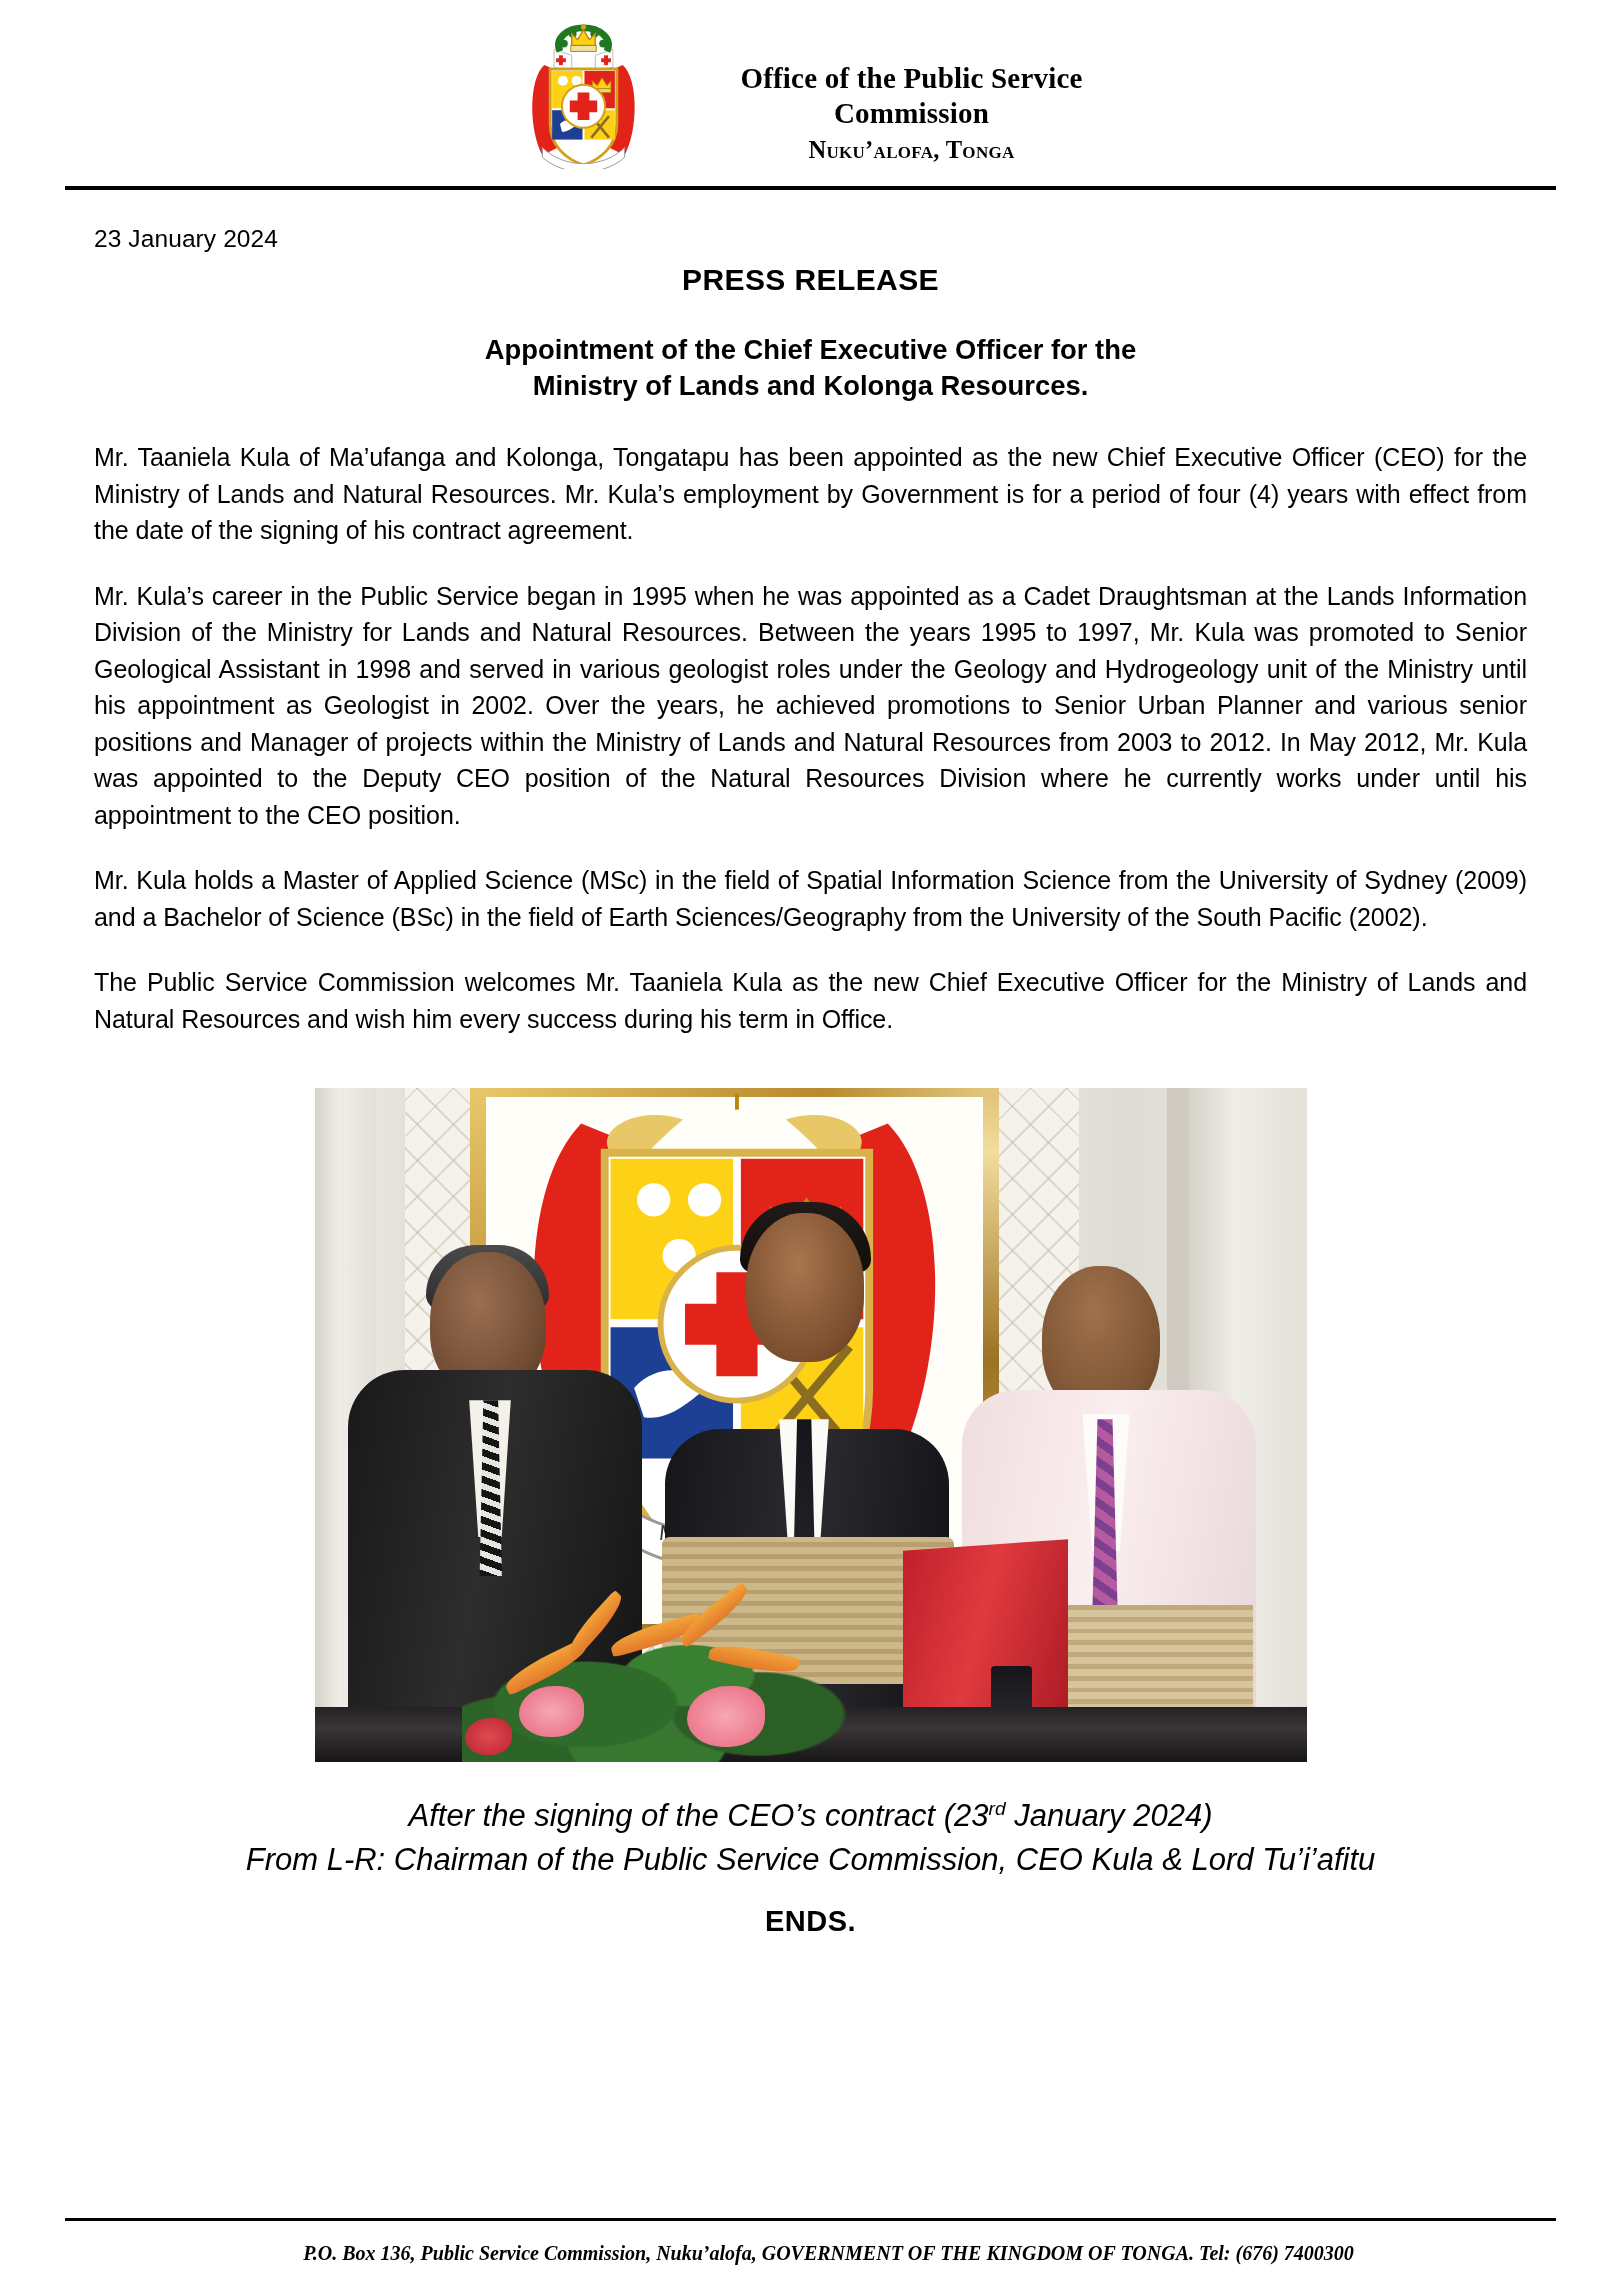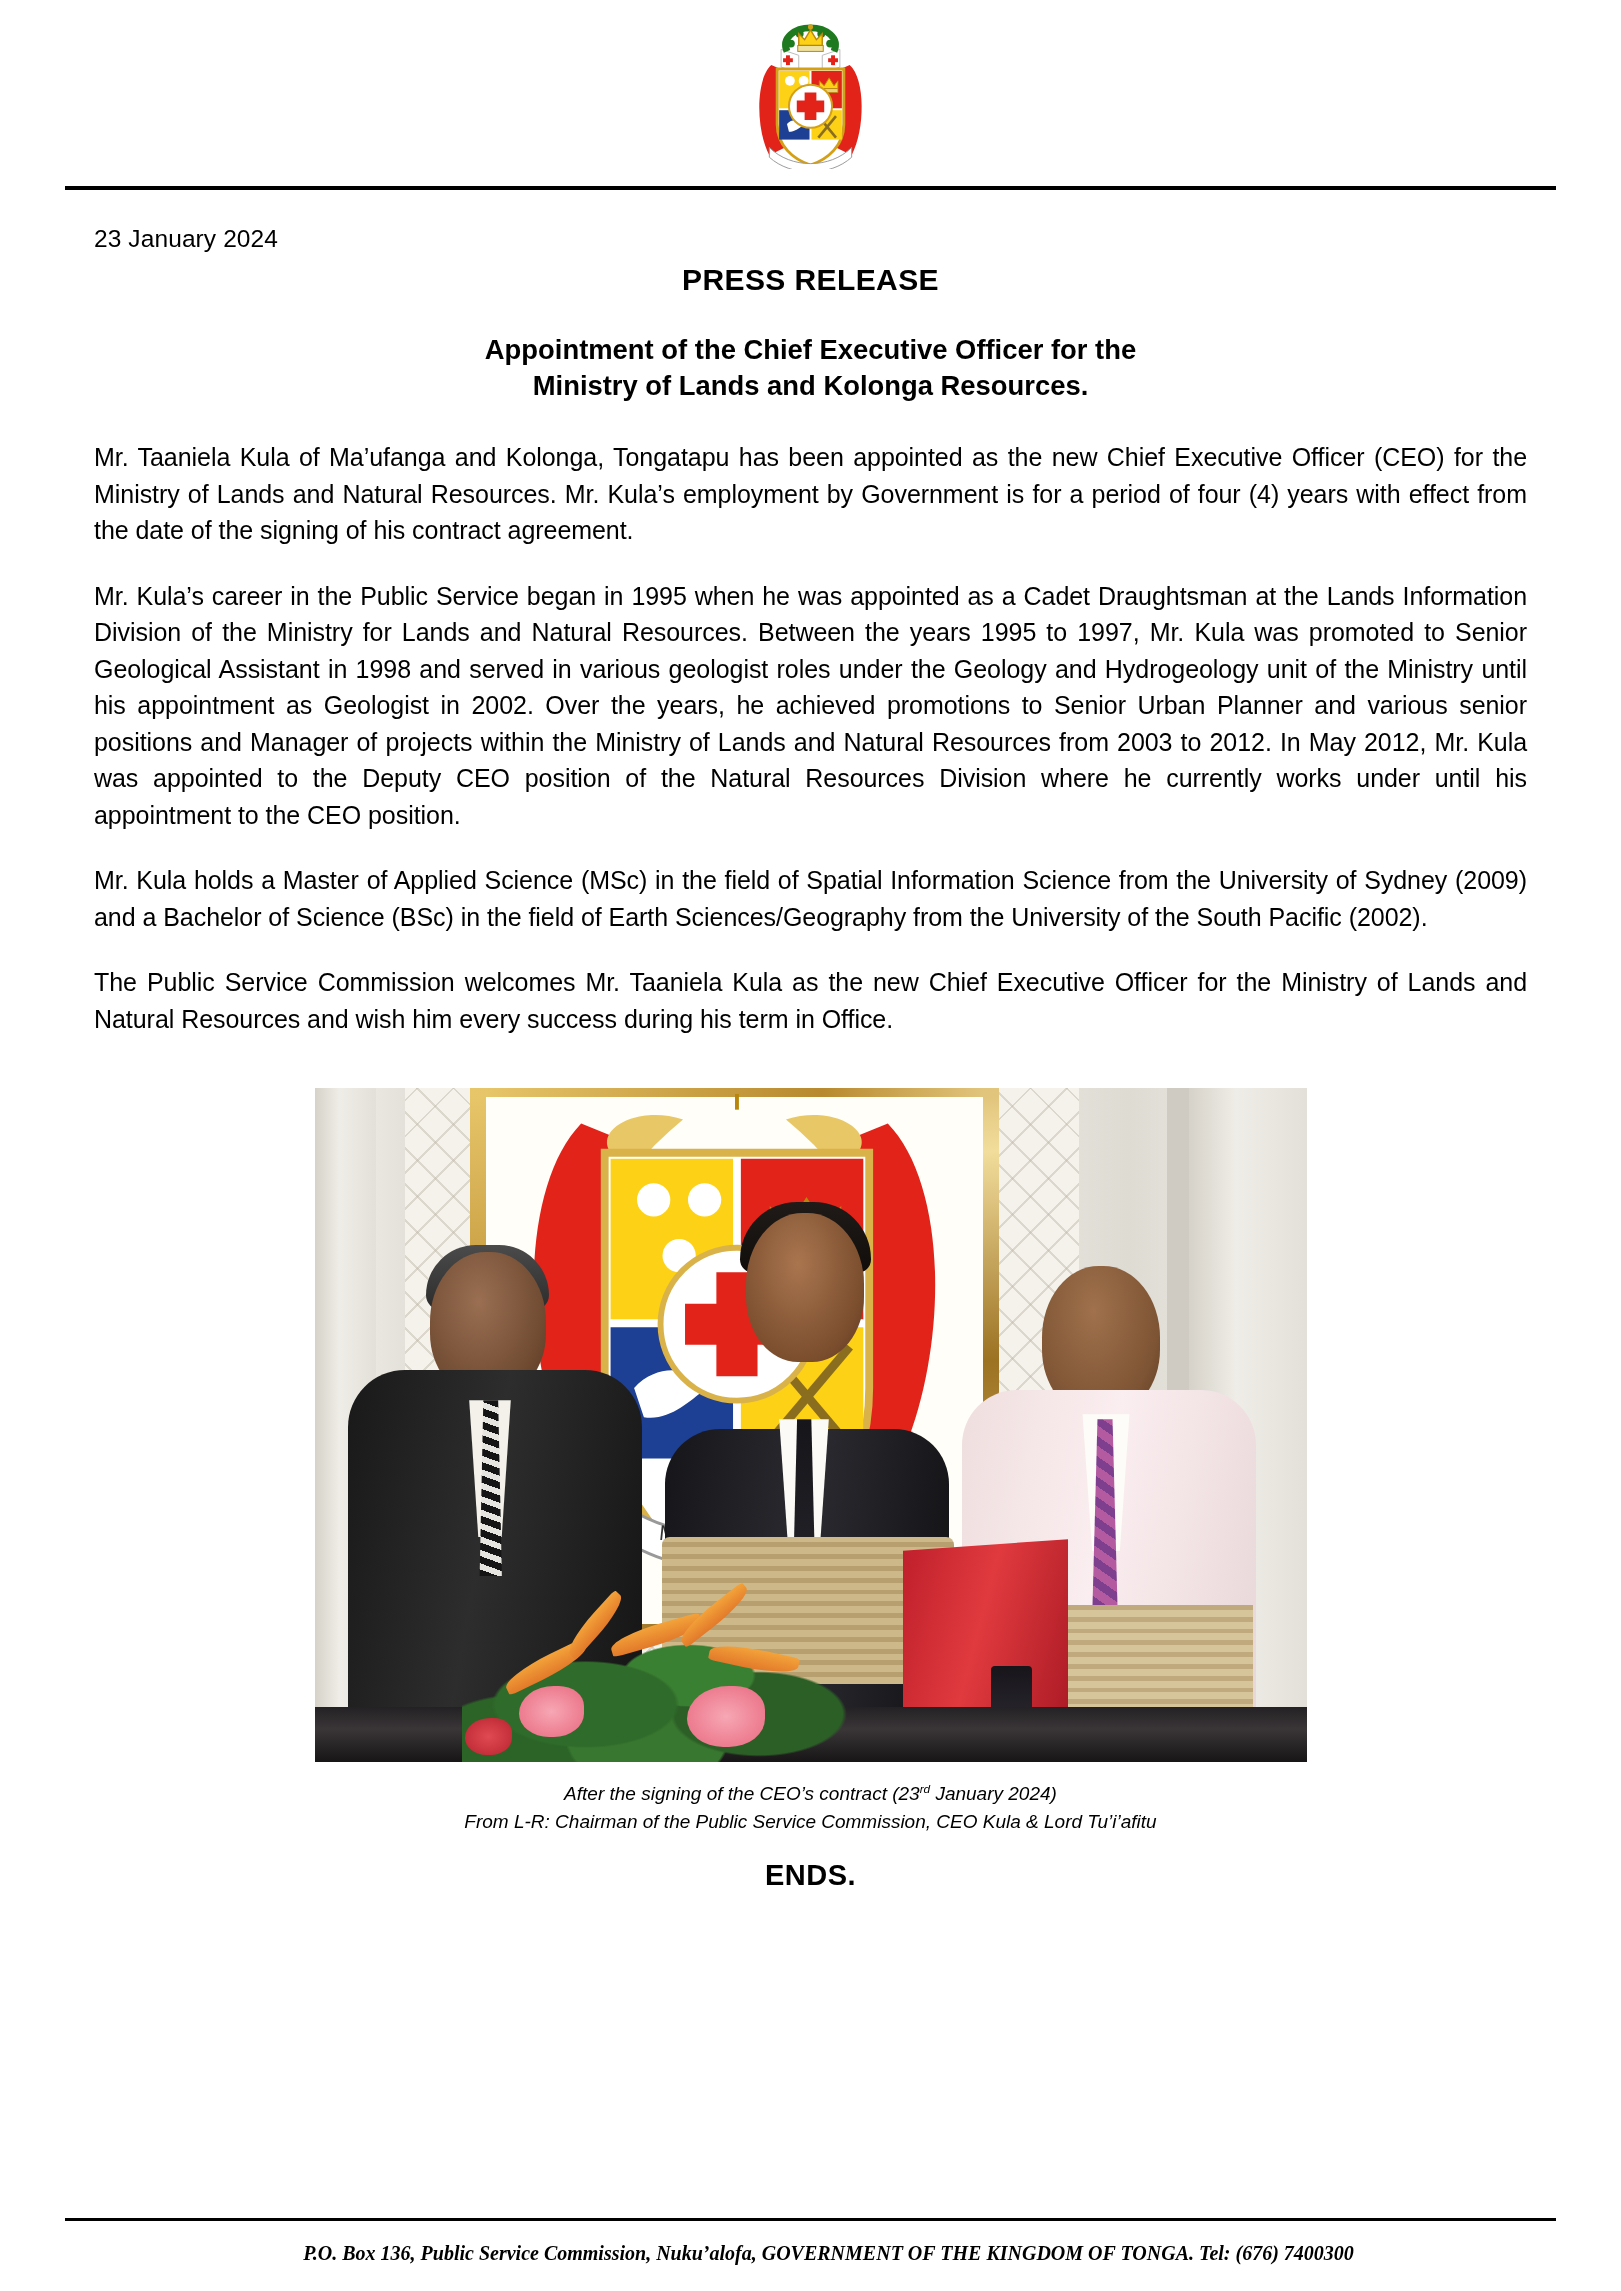--- a/index.html
+++ b/index.html
@@ -256,23 +256,23 @@
     border-radius: 60% 10% 60% 10%;
   }
   .anth {
     position:absolute; background: radial-gradient(#f7a7b4,#e8697f);
     border-radius: 58% 42% 50% 50%;
   }
 
   .caption {
     text-align: center;
     font-style: italic;
-    font-size: 19px;
+    font-size: 31px;
     line-height: 1.42;
-    margin-top: 19px;
+    margin-top: 32px;
   }
   .caption sup { font-size: 0.62em; vertical-align: super; }
 
   .ends {
     text-align: center;
     font-size: 29px;
     font-weight: bold;
     margin-top: 23px;
     letter-spacing: 0.5px;
   }
@@ -342,20 +342,25 @@
         <path d="M94 118 L112 96" stroke="#8a6d1f" stroke-width="2.6"></path>
         <path d="M112 118 L94 96" stroke="#8a6d1f" stroke-width="2.6"></path>
 
         <circle cx="86" cy="86" r="22" fill="#ffffff" stroke="#d4a017" stroke-width="2"></circle>
         <path d="M80 72 h12 v8 h8 v12 h-8 v8 h-12 v-8 h-8 v-12 h8 Z" fill="#e2231a"></path>
 
         <path d="M44 128 C66 150 106 150 128 128 L128 138 C106 158 66 158 44 138 Z" fill="#ffffff" stroke="#999" stroke-width="1"></path>
       </svg>
     </div>
 
+    <div class="org-block">
+      <div class="org-l1">Office of the Public Service</div>
+      <div class="org-l2">Commission</div>
+      <div class="org-l3">Nuku’alofa, Tonga</div>
+    </div>
   </div>
 
   <div class="rule-top"></div>
 
   <div class="content">
 
     <div class="date-line">23 January 2024</div>
 
     <div class="press-release">PRESS RELEASE</div>
 

